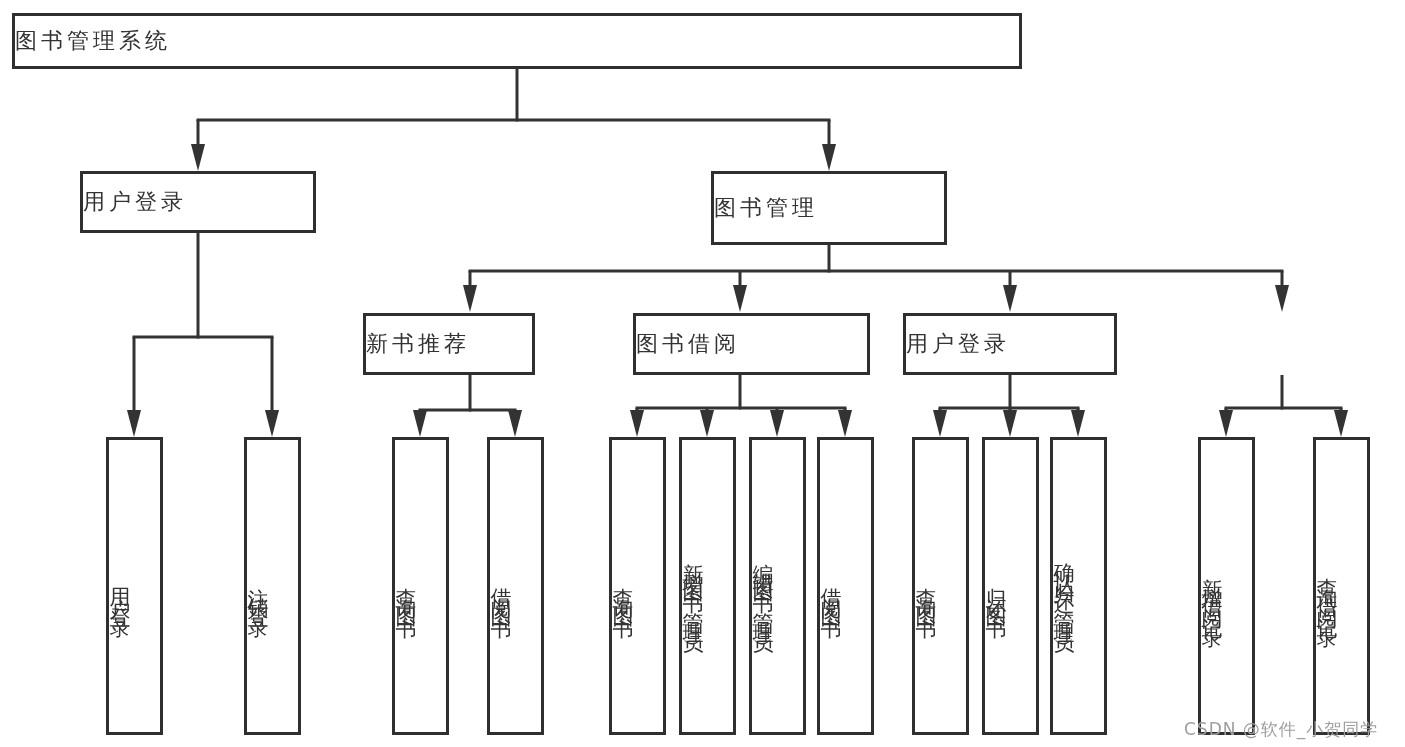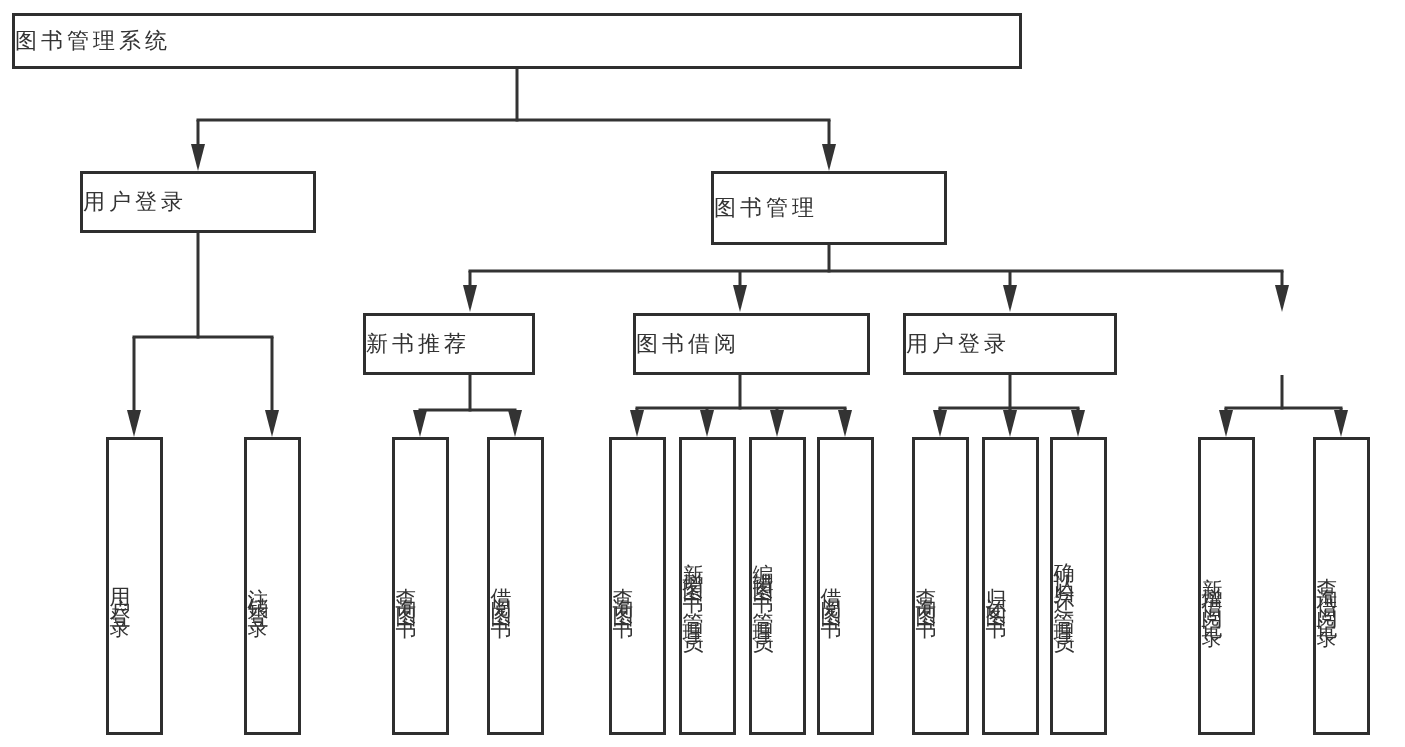--- a/index.html
+++ b/index.html
@@ -181,14 +181,15 @@
     <span class="vlabel">确认归还（管理员）</span>
   </div>
 
   <div class="node leaf" style="left:1198px;top:437px;width:57px;height:298px">
     <span class="vlabel">新增借阅记录</span>
   </div>
   <div class="node leaf" style="left:1313px;top:437px;width:57px;height:298px">
     <span class="vlabel">查询借阅记录</span>
   </div>
 
+  <div class="watermark">CSDN @软件_小贺同学</div>
 
 </div>
 
 </body></html>

